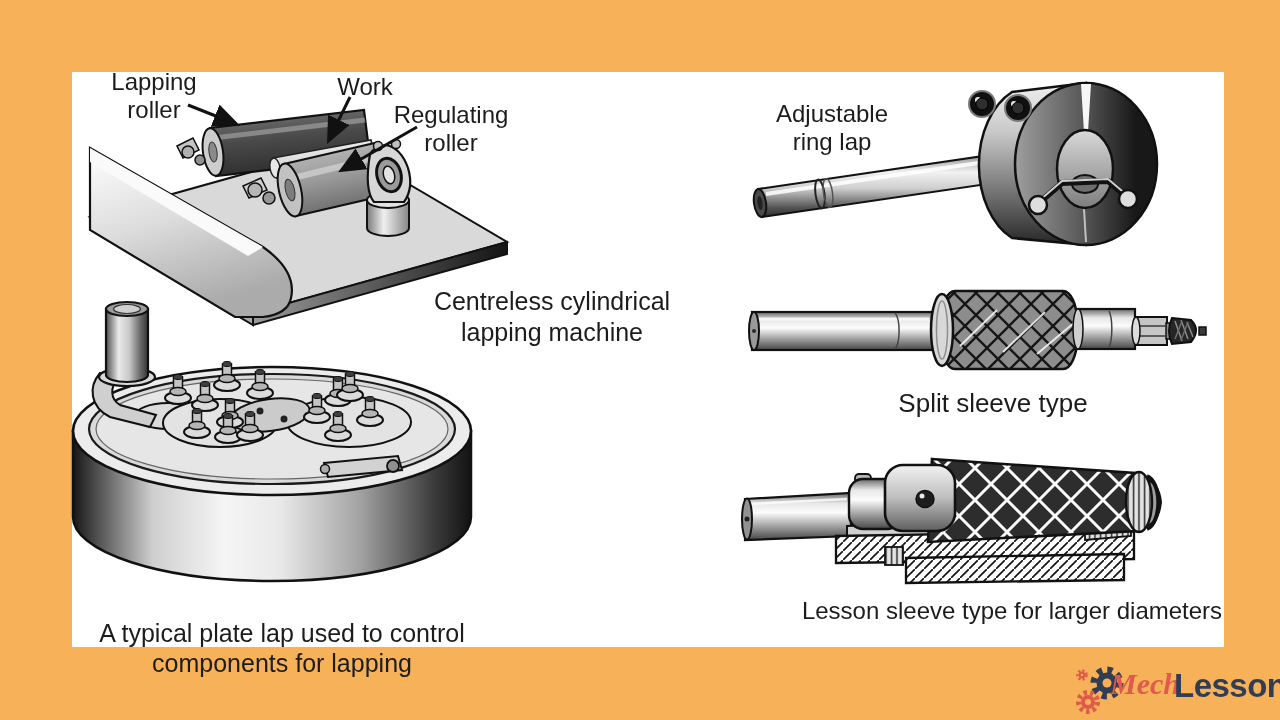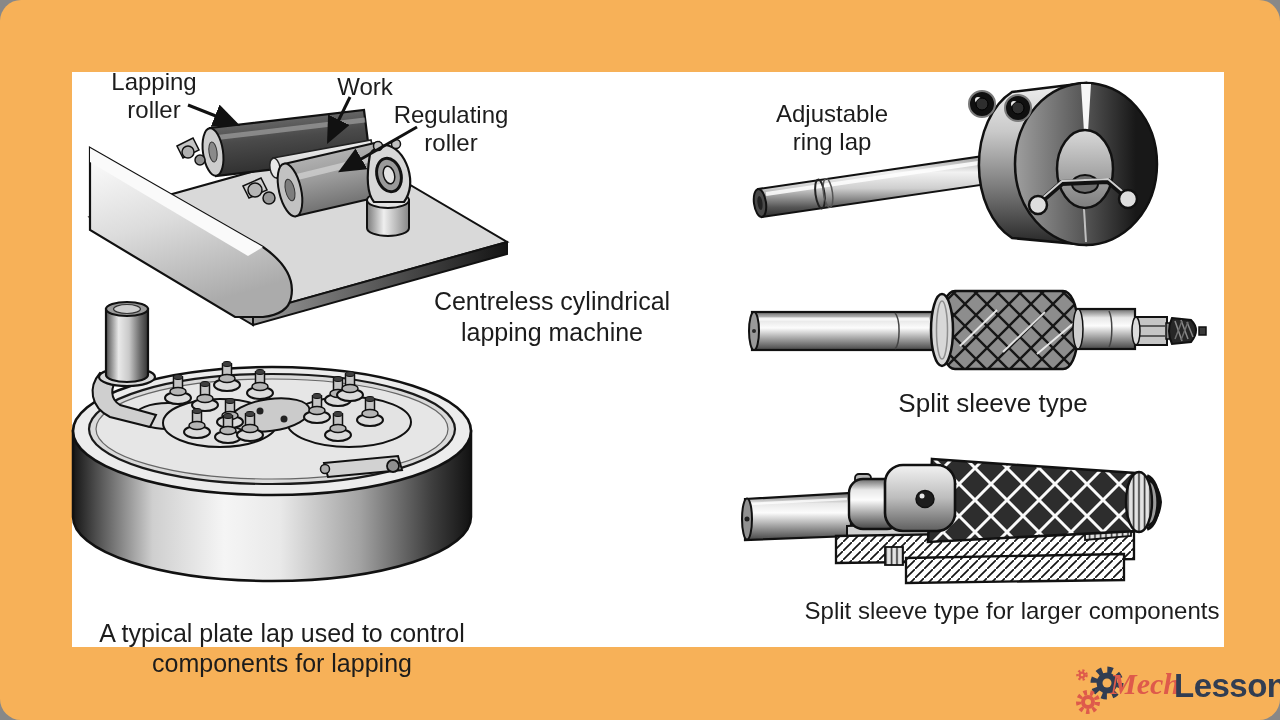--- a/index.html
+++ b/index.html
@@ -1,18 +1,18 @@
 <!DOCTYPE html>
 <html style="--background: #F7B158; --card: #FFFFFF; --text: #1C1C1C; --logo-red: #DE5A4B; --logo-navy: #313D52;"><head>
 <meta charset="utf-8">
 <style>
   html,body{margin:0;padding:0;background:#888;}
   .stage{position:relative;width:1280px;height:720px;overflow:hidden;
          background:var(--background,#F7B158);
-         font-family:"Liberation Sans",sans-serif;border-radius:21px;}
+         font-family:"Liberation Sans",sans-serif;}
   .card{position:absolute;left:72px;top:72px;width:1152px;height:575px;
         background:var(--card,#FFFFFF);}
   .fig{position:absolute;}
   .lbl{position:absolute;color:var(--text,#1C1C1C);text-align:center;
        white-space:pre-line;}
   .lbl-s{font-size:24px;line-height:28px;}
   .cap{font-size:25px;line-height:31px;}
   #lbl-lapping{left:102px;top:68px;width:104px;}
   #lbl-work{left:325px;top:73px;width:80px;}
   #lbl-reg{left:385px;top:101px;width:132px;}
@@ -434,21 +434,21 @@
   <div class="lbl lbl-s" id="lbl-work">Work</div>
   <div class="lbl lbl-s" id="lbl-reg">Regulating
 roller</div>
   <div class="lbl cap" id="cap-machine">Centreless cylindrical
 lapping machine</div>
   <div class="lbl cap" id="cap-plate">A typical plate lap used to control
 components for lapping</div>
   <div class="lbl cap" id="cap-sleeve">Split sleeve type</div>
   <div class="lbl lbl-s" id="lbl-ring">Adjustable
 ring lap</div>
-  <div class="lbl cap" id="cap-sleeve-lg">Split sleeve type for larger components</div>
+  <div class="lbl cap" id="cap-sleeve-lg">Lesson sleeve type for larger diameters</div>
 
   <div class="logo">
     <svg width="56" height="56" viewBox="0 0 56 56">
       <g>
         <circle cx="8" cy="13" r="3.5" style="fill:var(--logo-red,#DE5A4B)"></circle>
         <circle cx="8" cy="13" r="4.5" fill="none" style="stroke:var(--logo-red,#DE5A4B)" stroke-width="2.5" stroke-dasharray="2.1 2.1"></circle>
         <circle cx="8" cy="13" r="1.3" style="fill:var(--background,#F7B158)"></circle>
       </g>
       <g>
         <circle cx="33" cy="21" r="10.5" style="fill:var(--logo-navy,#313D52)"></circle>

